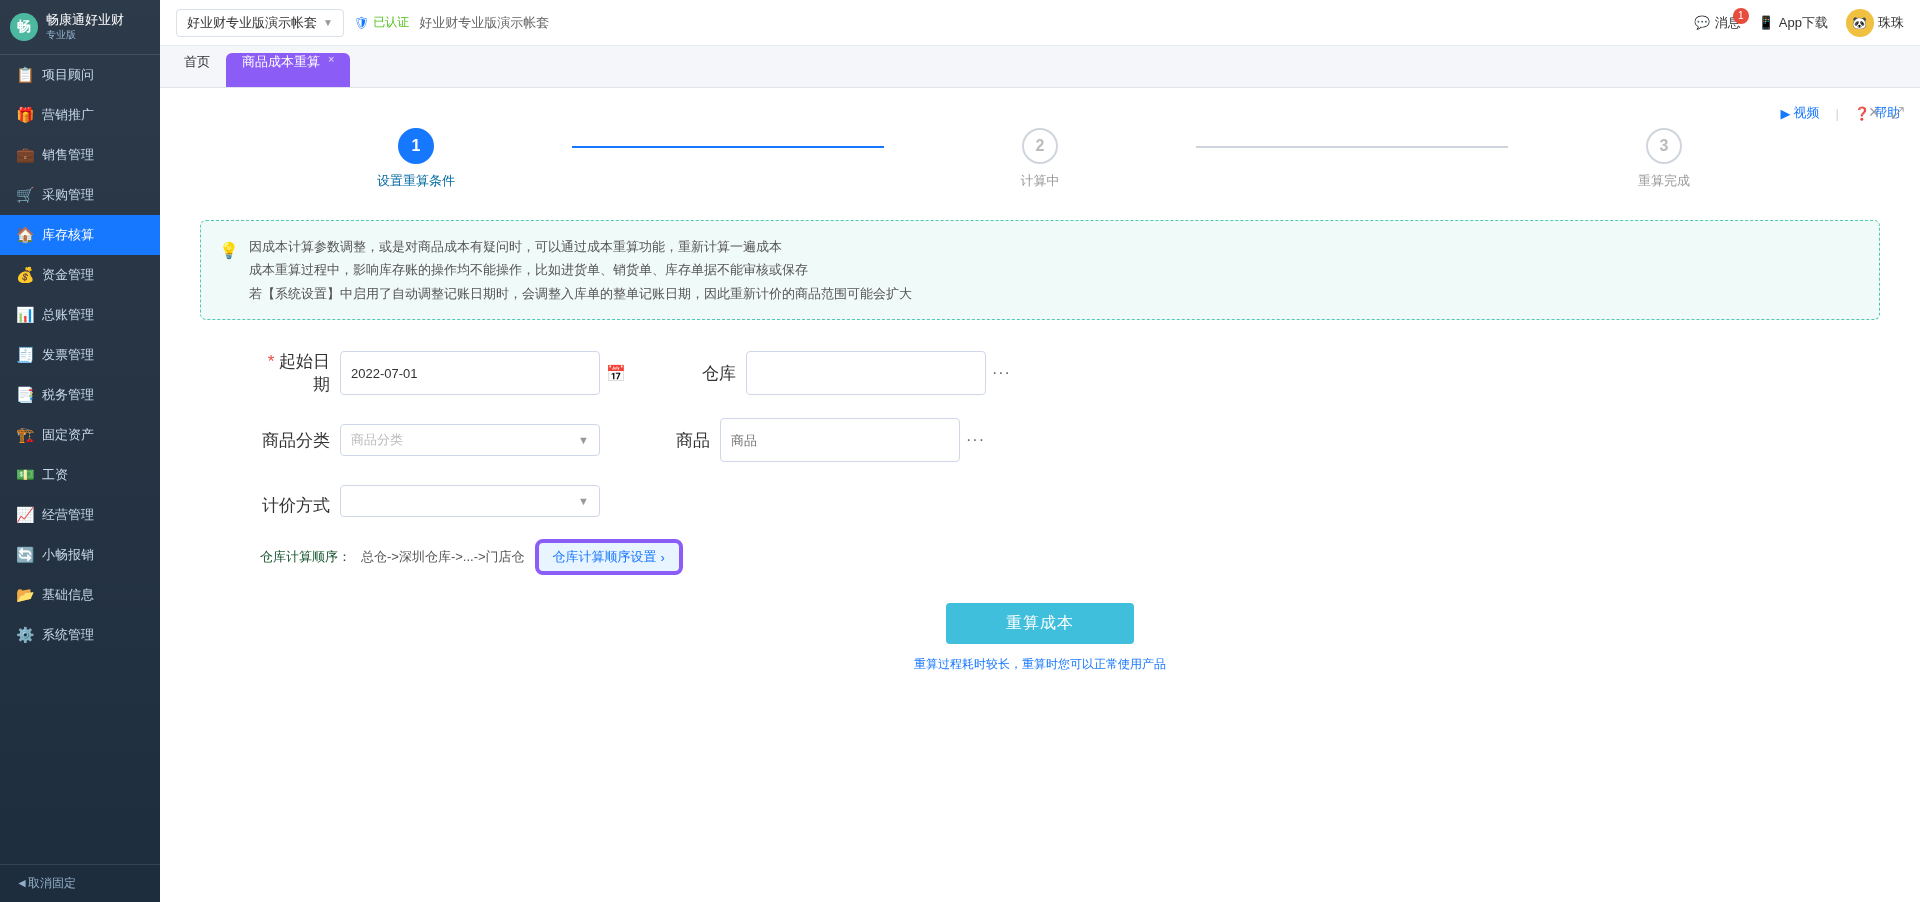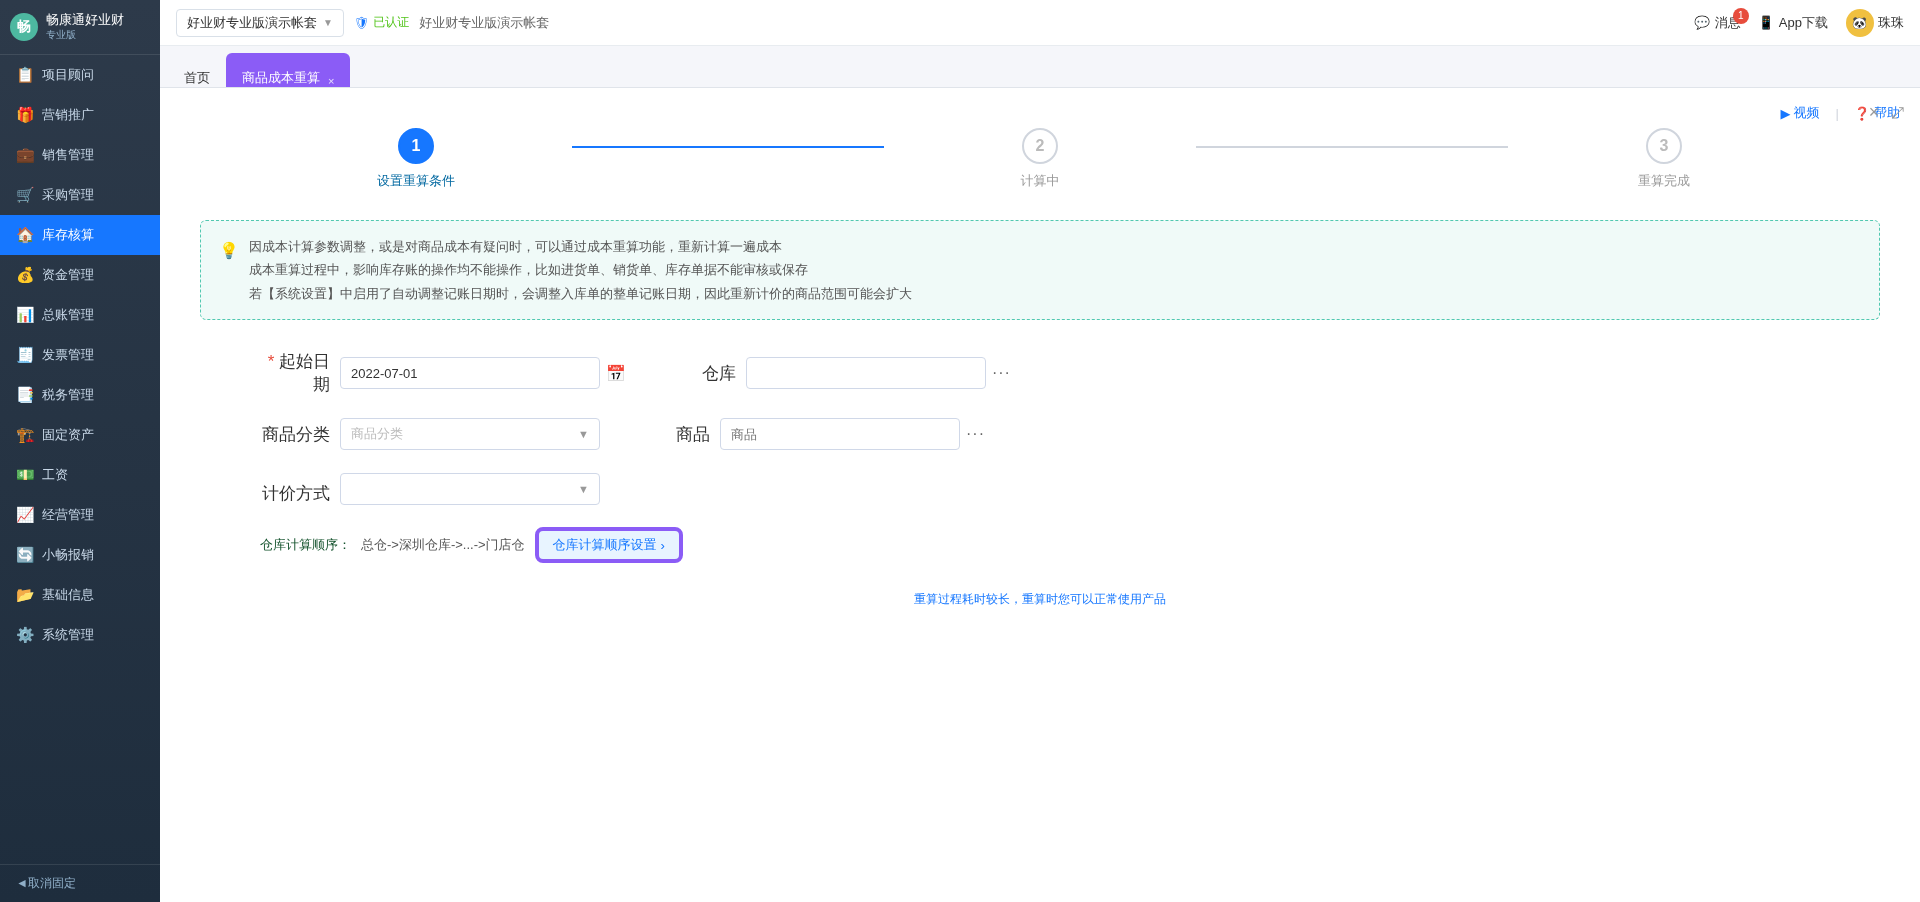--- a/index.html
+++ b/index.html
@@ -98,21 +98,21 @@
       height: 42px;
       background: #f5f6fa;
       display: flex; align-items: flex-end;
       padding: 0 0 0 8px;
       flex-shrink: 0;
       border-bottom: 1px solid #e0e4ea;
     }
     .tab-item {
       height: 34px;
       padding: 0 16px;
-      display: flex; align-items: flex-end; gap: 6px;
+      display: flex; align-items: flex-start; gap: 6px;
       font-size: 13px;
       cursor: pointer;
       border-radius: 6px 6px 0 0;
       background: transparent;
       color: #666;
     }
     .tab-item.active {
       background: #8b5cf6;
       color: #fff;
     }
@@ -180,21 +180,21 @@
     }
     .info-box-icon { color: #f0a020; font-size: 16px; flex-shrink: 0; margin-top: 2px; }
 
     
     .form-section { padding: 0 60px; }
     .form-row { display: flex; align-items: center; margin-bottom: 22px; gap: 0; }
     .form-label { font-size: 17px; color: #333; width: 80px; text-align: right; flex-shrink: 0; padding-right: 10px; }
     .form-label.required::before { content: '* '; color: #e74c3c; }
     .form-control {
       flex: 1; max-width: 260px;
-      height: 32px; border: 1px solid #d0d8e8;
+      height: 44px; border: 1px solid #d0d8e8;
       border-radius: 4px; padding: 0 10px;
       font-size: 13px; color: #333;
       background: #fff; outline: none;
       display: flex; align-items: center;
     }
     .form-control input { border: none; outline: none; background: transparent; font-size: 13px; color: #333; width: 100%; }
     .form-calendar-btn { margin-left: 6px; color: #1677ff; font-size: 16px; cursor: pointer; }
     .form-select-wrap {
       flex: 1; max-width: 260px;
       height: 32px; border: 1px solid #d0d8e8;
@@ -441,17 +441,18 @@
 
       <div class="warehouse-order-row">
         <span class="warehouse-order-label">仓库计算顺序：</span>
         <span class="warehouse-order-value">总仓-&gt;深圳仓库-&gt;...-&gt;门店仓</span>
         <div class="warehouse-order-btn">
           <span>仓库计算顺序设置</span>
           <span>›</span>
         </div>
       </div>
 
+      <button class="recalc-btn">重算成本</button>
       <div class="recalc-hint">重算过程耗时较长，重算时您可以正常使用产品</div>
 
     </div>
   </div>
 </div>
 
 </body></html>

